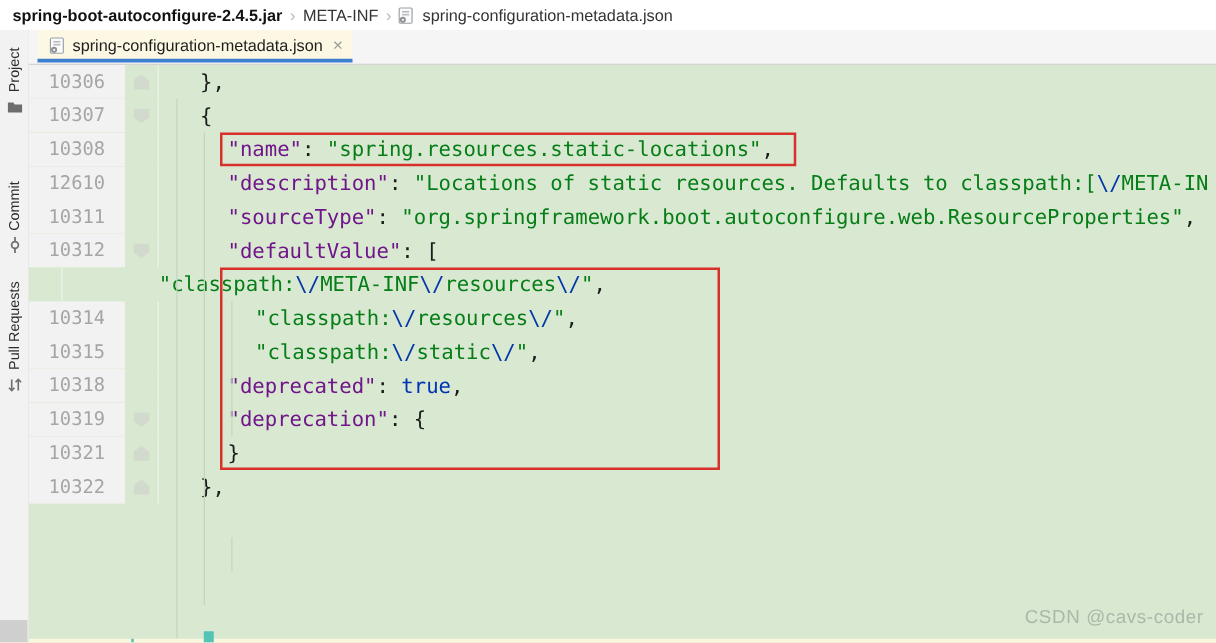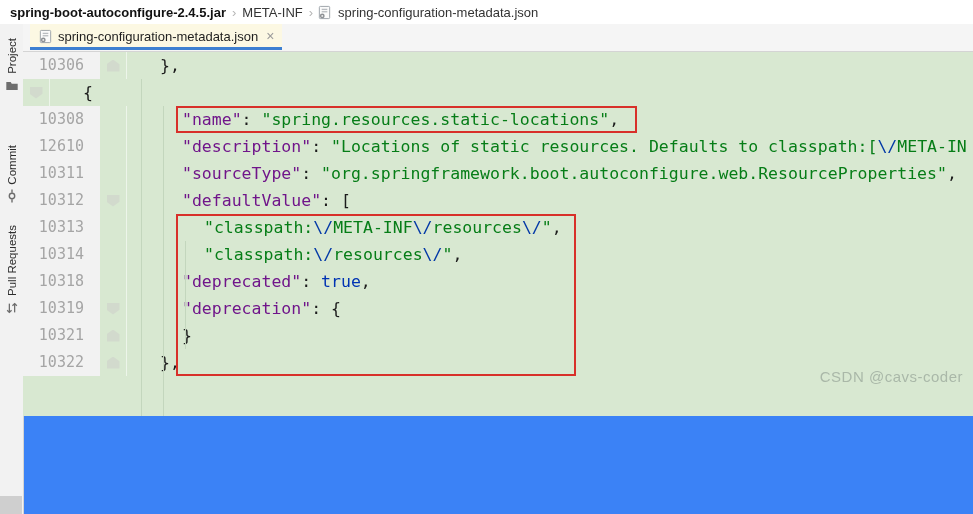--- a/index.html
+++ b/index.html
@@ -1,16 +1,16 @@
 <!DOCTYPE html>
 <html style="--green-bg: #d8e8d1; --gutter-bg: #f2f2f2; --stripe-bg: #f2f2f2; --line-number: #a5a5a5; --key: #70158a; --str: #067d17; --esc: #0037a6; --kw: #0033b3; --punct: #1c1c1c; --box-red: #d8302a; --tab-bg: #fcf8e3; --tab-underline: #3d7fd1; --caret-teal: #54c3b5; --caret-row-bg: #faf7de; --border: #d4d4d4; --watermark: #a2b0a2; --guide: #c3d6bd; --fold: #d2dacd; --icon-gray: #6d6d6d;"><head>
 <meta charset="utf-8">
 <style>
   html,body{margin:0;padding:0;background:#ffffff;}
-  .app{position:relative;width:973px;height:514px;overflow:hidden;background:#3b82f6;
+  .app{position:relative;width:973px;height:514px;overflow:hidden;background:#fdba74;
        font-family:"Liberation Sans",sans-serif;}
 
   
   .breadcrumb-bar{position:absolute;left:0;top:0;right:0;height:24px;background:#ffffff;
     border-bottom:1px solid var(--border);display:flex;align-items:center;padding-left:8px;
     font-size:13px;color:#333;white-space:nowrap;}
   .crumb{padding:0 2px;cursor:default;}
   .crumb.bold{font-weight:bold;color:#111;}
   .crumb-sep{color:#b5b5b5;padding:0 4px;font-size:13px;}
   .mini-icon{display:inline-block;vertical-align:-3px;margin-right:4px;}
@@ -24,21 +24,21 @@
 
   
   .content{position:absolute;left:23px;top:24px;right:0;bottom:0;}
   .tabbar{position:relative;height:27px;background:#f5f5f5;border-bottom:1px solid var(--border);}
   .tab{position:absolute;left:7px;top:0;height:24px;display:flex;align-items:center;gap:5px;
     padding:0 8px;background:var(--tab-bg);font-size:13px;color:#1e1e1e;cursor:pointer;}
   .tab-underline{position:absolute;left:7px;top:23px;height:3px;background:var(--tab-underline);}
   .tab-close{color:#9a9a9a;font-size:14px;margin-left:3px;cursor:pointer;}
 
   
-  .editor{position:relative;height:364px;background:var(--green-bg);overflow:hidden;}
+  .editor{position:relative;height:463px;background:var(--green-bg);overflow:hidden;}
   .lines{position:relative;}
   .line{display:flex;height:27px;overflow:hidden;}
   .ln{width:77px;flex:none;background:var(--gutter-bg);color:var(--line-number);
       font-family:"DejaVu Sans Mono",monospace;font-size:15px;line-height:27px;
       text-align:right;padding-right:16px;box-sizing:border-box;}
   .fold{width:26px;flex:none;display:flex;align-items:center;justify-content:center;}
   .pent{width:13px;height:12px;background:var(--fold);}
   .pent.up{clip-path:polygon(50% 0,100% 40%,100% 100%,0 100%,0 40%);}
   .pent.down{clip-path:polygon(0 0,100% 0,100% 60%,50% 100%,0 60%);}
   .code{flex:1;font-family:"DejaVu Sans Mono",monospace;font-size:16.5px;line-height:27px;
@@ -49,21 +49,21 @@
   .tok.str{color:var(--str);}
   .tok.esc{color:var(--esc);}
   .tok.kw{color:var(--kw);}
   .tok.punct{color:var(--punct);}
 
   .guide{position:absolute;width:1px;background:var(--guide);z-index:1;}
   .redbox{position:absolute;border:2px solid var(--box-red);box-sizing:border-box;z-index:3;background:transparent;}
   .caret-row{position:absolute;left:0;right:0;background:var(--caret-row-bg);z-index:4;}
   .caret-block{position:absolute;background:var(--caret-teal);z-index:5;}
   .caret-tick{position:absolute;width:2px;background:var(--caret-teal);z-index:5;}
-  .watermark{position:absolute;right:10px;bottom:31px;font-size:15px;color:var(--watermark);
+  .watermark{position:absolute;right:10px;bottom:13px;font-size:15px;color:var(--watermark);
              opacity:.85;z-index:2;letter-spacing:.5px;}
   svg{display:block;}
 </style>
 </head>
 <body>
 
 <div class="app">
 
   <div class="breadcrumb-bar">
     <span class="crumb bold">spring-boot-autoconfigure-2.4.5.jar</span>
@@ -136,20 +136,21 @@
     <div class="editor">
       <div class="lines" id="lines">
           <div class="line">
             <div class="ln">10306</div>
             <div class="fold">
               <div class="pent up"></div>
             </div>
             <div class="code" style="padding-left: 33px;"><span class="tok punct">},</span></div>
           </div>
           <div class="line">
+            <div class="ln">10307</div>
             <div class="fold">
               <div class="pent down"></div>
             </div>
             <div class="code" style="padding-left: 33px;"><span class="tok punct">{</span></div>
           </div>
           <div class="line">
             <div class="ln">10308</div>
             <div class="fold"></div>
             <div class="code" style="padding-left: 55px;"><span class="tok key">"name"</span><span class="tok punct">: </span><span class="tok str">"spring.resources.static-locations"</span><span class="tok punct">,</span></div>
           </div>
@@ -164,28 +165,32 @@
             <div class="code" style="padding-left: 55px;"><span class="tok key">"sourceType"</span><span class="tok punct">: </span><span class="tok str">"org.springframework.boot.autoconfigure.web.ResourceProperties"</span><span class="tok punct">,</span></div>
           </div>
           <div class="line">
             <div class="ln">10312</div>
             <div class="fold">
               <div class="pent down"></div>
             </div>
             <div class="code" style="padding-left: 55px;"><span class="tok key">"defaultValue"</span><span class="tok punct">: [</span></div>
           </div>
           <div class="line">
-            <div class="ln">10313</div>
             <div class="fold"></div>
             <div class="code" style="padding-left: 77px;"><span class="tok str">"classpath:</span><span class="tok esc">\/</span><span class="tok str">META-INF</span><span class="tok esc">\/</span><span class="tok str">resources</span><span class="tok esc">\/</span><span class="tok str">"</span><span class="tok punct">,</span></div>
           </div>
           <div class="line">
             <div class="ln">10314</div>
             <div class="fold"></div>
             <div class="code" style="padding-left: 77px;"><span class="tok str">"classpath:</span><span class="tok esc">\/</span><span class="tok str">resources</span><span class="tok esc">\/</span><span class="tok str">"</span><span class="tok punct">,</span></div>
+          </div>
+          <div class="line">
+            <div class="ln">10315</div>
+            <div class="fold"></div>
+            <div class="code" style="padding-left: 77px;"><span class="tok str">"classpath:</span><span class="tok esc">\/</span><span class="tok str">static</span><span class="tok esc">\/</span><span class="tok str">"</span><span class="tok punct">,</span></div>
           </div>
           <div class="line">
             <div class="ln">10318</div>
             <div class="fold"></div>
             <div class="code" style="padding-left: 55px;"><span class="tok key">"deprecated"</span><span class="tok punct">: </span><span class="tok kw">true</span><span class="tok punct">,</span></div>
           </div>
           <div class="line">
             <div class="ln">10319</div>
             <div class="fold">
               <div class="pent down"></div>

